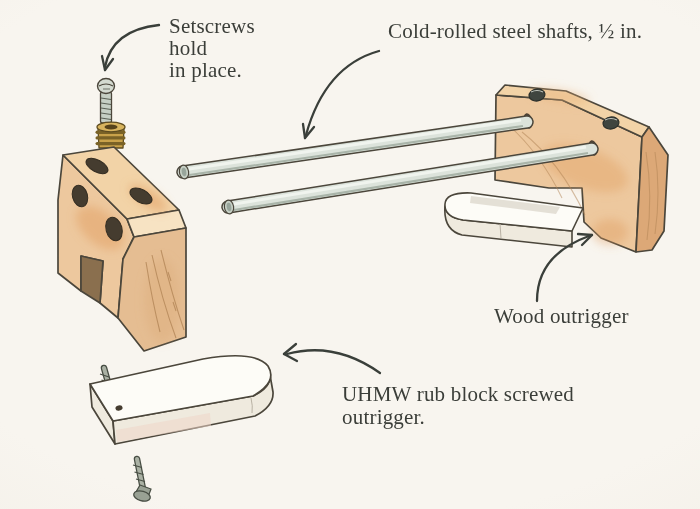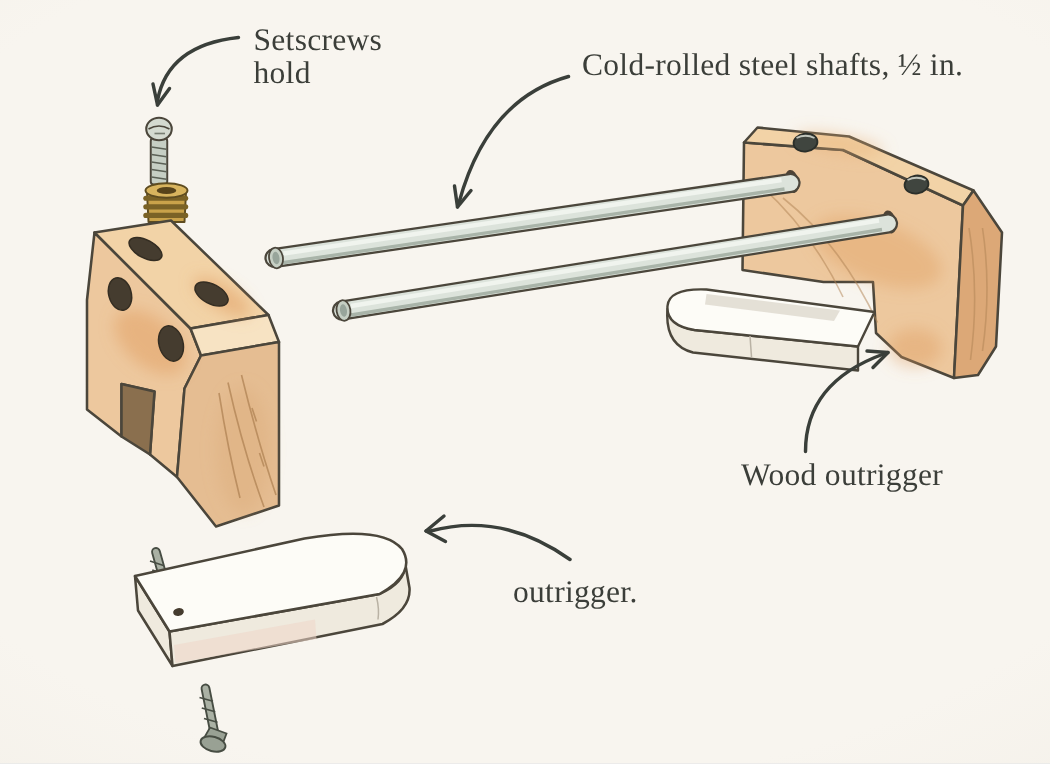--- a/index.html
+++ b/index.html
@@ -7,21 +7,21 @@
     position:relative;width:700px;height:509px;overflow:hidden;
     background: radial-gradient(120% 105% at 50% 45%, var(--bg) 55%, #f2eee6 85%, #e7e2d7 100%);
   }
   .stage svg{position:absolute;left:0;top:0;}
   .lbl{
     position:absolute;color:var(--text-ink);
     font-family:Liberation Serif, serif;
     font-size:21px;line-height:23px;letter-spacing:.2px;white-space:nowrap;
   }
   .lbl-setscrews{left:169px;top:15px;line-height:22px;}
-  .lbl-shafts{left:388px;top:32px;}
+  .lbl-shafts{left:388px;top:20px;}
   .lbl-outrigger{left:494px;top:305px;}
   .lbl-rub{left:342px;top:383px;line-height:23px;}
 </style>
 </head>
 <body>
 
 <div class="stage">
 
   <svg width="700" height="509" viewBox="0 0 700 509">
     <defs>
@@ -179,27 +179,29 @@
         <path d="M380,373 Q335,341 287,354"></path>
         <path d="M284,354 L296,344"></path>
           <path d="M284,354 L297,361"></path>
       </g>
     </g>
   </svg>
 
   <div class="lbl lbl-setscrews">
     <div>Setscrews</div>
     <div>hold</div>
+    <div>in place.</div>
   </div>
 
   <div class="lbl lbl-shafts">
     <span>Cold-rolled steel shafts, ½ in.</span>
   </div>
 
   <div class="lbl lbl-outrigger">
     <span>Wood outrigger</span>
   </div>
 
   <div class="lbl lbl-rub">
+    <div>UHMW rub block screwed</div>
     <div>outrigger.</div>
   </div>
 
 </div>
 
 </body></html>

